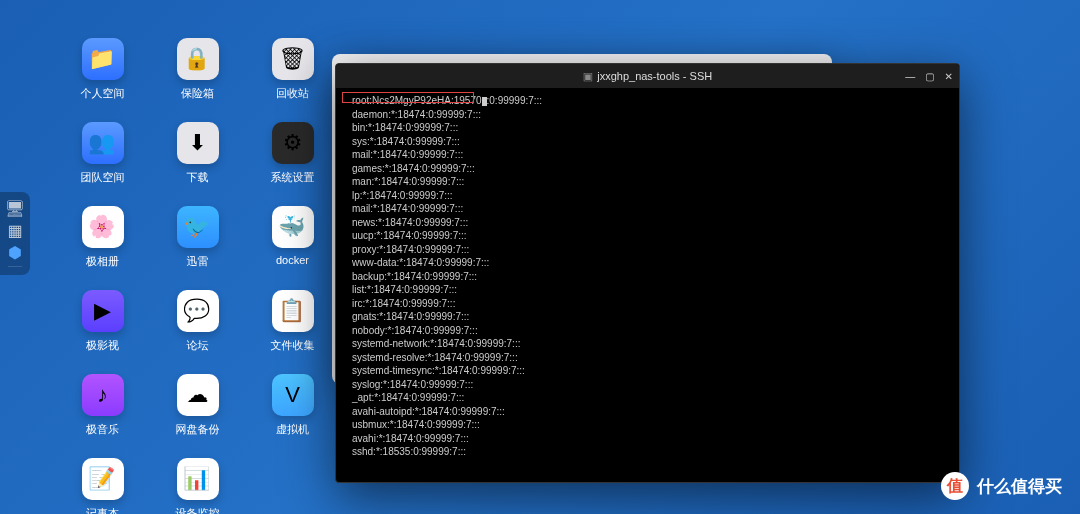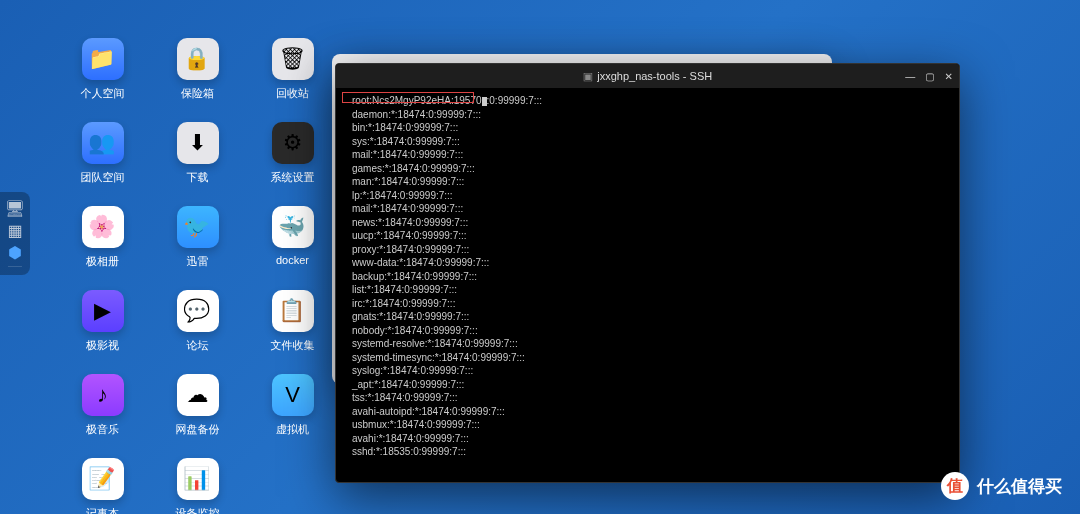--- a/index.html
+++ b/index.html
@@ -139,25 +139,25 @@
       <div class="line">mail:*:18474:0:99999:7:::</div>
       <div class="line">news:*:18474:0:99999:7:::</div>
       <div class="line">uucp:*:18474:0:99999:7:::</div>
       <div class="line">proxy:*:18474:0:99999:7:::</div>
       <div class="line">www-data:*:18474:0:99999:7:::</div>
       <div class="line">backup:*:18474:0:99999:7:::</div>
       <div class="line">list:*:18474:0:99999:7:::</div>
       <div class="line">irc:*:18474:0:99999:7:::</div>
       <div class="line">gnats:*:18474:0:99999:7:::</div>
       <div class="line">nobody:*:18474:0:99999:7:::</div>
+      <div class="line">systemd-network:*:18474:0:99999:7:::</div>
       <div class="line">systemd-resolve:*:18474:0:99999:7:::</div>
       <div class="line">systemd-timesync:*:18474:0:99999:7:::</div>
       <div class="line">syslog:*:18474:0:99999:7:::</div>
       <div class="line">_apt:*:18474:0:99999:7:::</div>
-      <div class="line">tss:*:18474:0:99999:7:::</div>
       <div class="line">avahi-autoipd:*:18474:0:99999:7:::</div>
       <div class="line">usbmux:*:18474:0:99999:7:::</div>
       <div class="line">avahi:*:18474:0:99999:7:::</div>
       <div class="line">sshd:*:18535:0:99999:7:::</div>
     </div>
 </div>
 
 <div class="hl"></div>
 
 <div class="wm">

